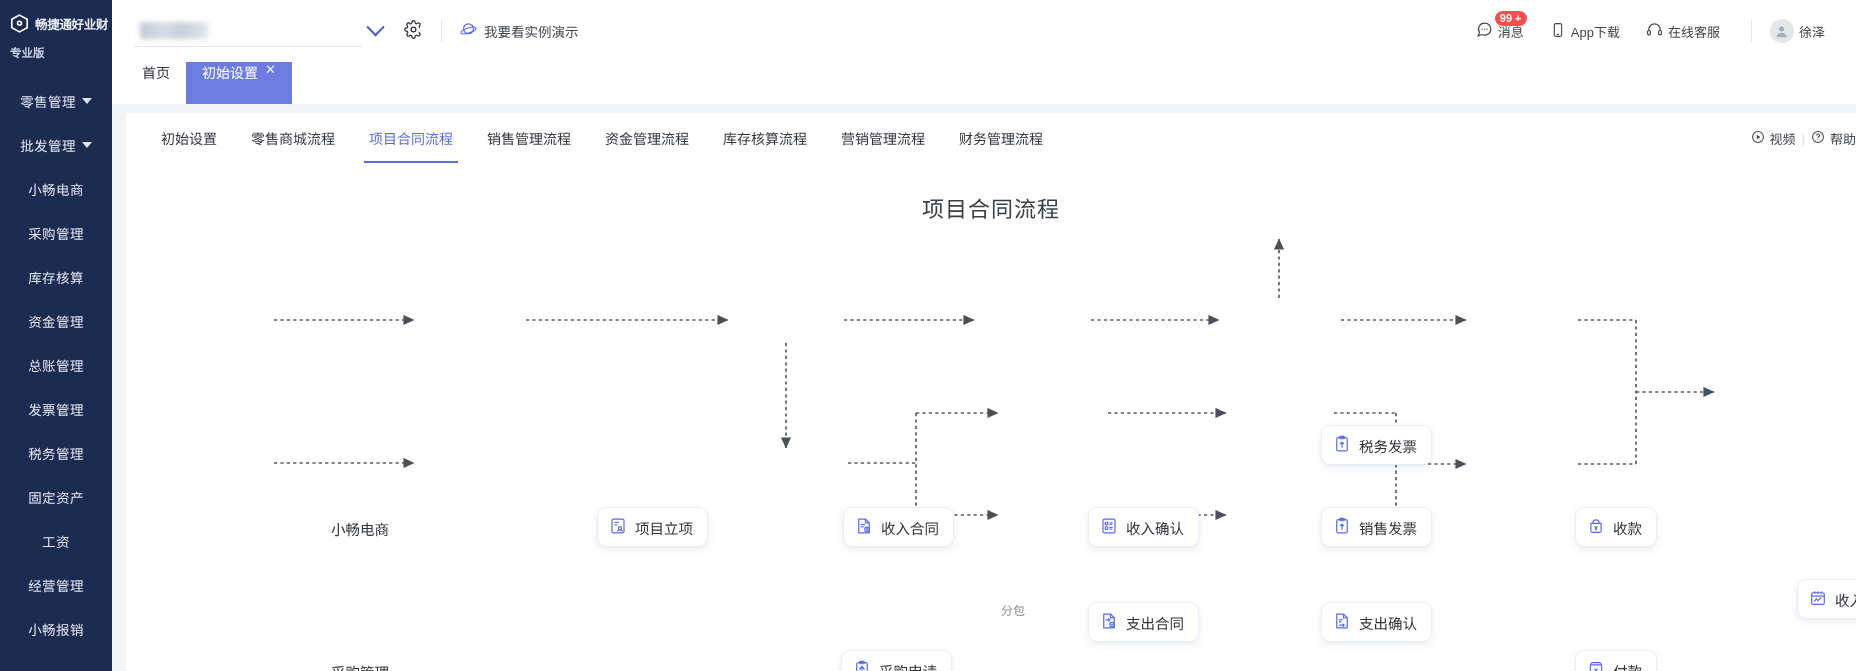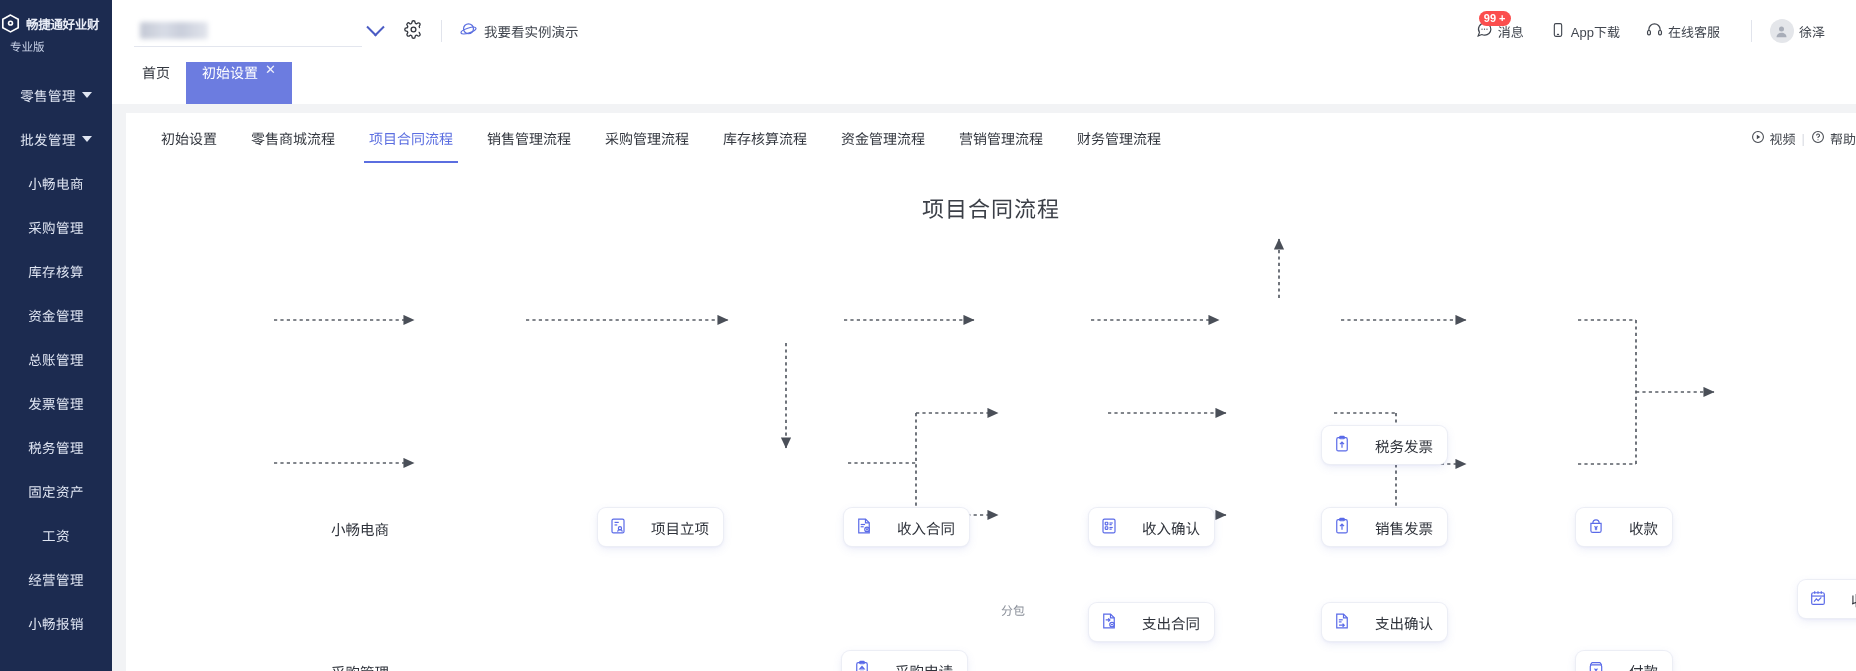--- a/index.html
+++ b/index.html
@@ -9,29 +9,29 @@
     background: #ffffff; overflow: hidden;
   }
   .app { position: relative; width: 1856px; height: 671px; display: flex; }
 
   
   .sidebar {
     width: 112px; height: 671px; background: #1c2b50;
     flex: 0 0 112px; position: relative; overflow: hidden;
   }
   .brand { padding: 13px 0 0 0; text-align: left; }
-  .brand-row { display: flex; align-items: center; gap: 5px; }
+  .brand-row { display: flex; align-items: center; padding-left: 9px; gap: 5px; }
   .brand-logo { width: 21px; height: 21px; flex: 0 0 21px; }
   .brand-name {
     color: #e9edf7; font-size: 12.5px; letter-spacing: -0.3px;
     white-space: nowrap; font-weight: 600;
   }
   .brand-sub {
-    color: #c9d3e8; font-size: 11.5px; padding-left: 10px; margin-top: 4px;
-    font-weight: 400;
+    color: #c9d3e8; font-size: 11.5px; padding-left: 10px; margin-top: 10px;
+    font-weight: 700;
   }
   .nav { margin-top: 19px; }
   .nav-item {
     height: 44px; display: flex; align-items: center; justify-content: center;
     gap: 5px; cursor: pointer;
   }
   .nav-item span.lbl {
     color: #dfe5f2; font-size: 13.5px; letter-spacing: 0.4px; white-space: nowrap;
   }
   .caret {
@@ -69,21 +69,21 @@
     color: #41464f; font-size: 13.5px; white-space: nowrap;
   }
   .topbar-spacer { flex: 1; }
   .tb-right { display: flex; align-items: center; gap: 0; }
   .tb-item {
     display: flex; align-items: center; gap: 5px; color: #41464f;
     font-size: 13px; cursor: pointer; position: relative; padding: 0 13px;
     white-space: nowrap;
   }
   .badge-99 {
-    position: absolute; top: -10px; left: 16px; background: #fb4e4e; color: #fff;
+    position: absolute; top: -10px; left: 32px; background: #fb4e4e; color: #fff;
     font-size: 11px; font-weight: bold; border-radius: 9px; padding: 1px 5px 2px 5px;
     line-height: 12px; white-space: nowrap;
   }
   .avatar {
     width: 24px; height: 24px; border-radius: 50%; background: #e4e6ea;
     display: flex; align-items: center; justify-content: center; flex: 0 0 24px;
   }
 
   
   .tabstrip {
@@ -129,21 +129,21 @@
   .st-sep { color: #d8dbe2; }
 
   
   .flow { position: relative; flex: 1; min-height: 0; }
   .flow-title {
     text-align: center; font-size: 22px; color: #3b3f47; padding-top: 28px;
     letter-spacing: 1px;
   }
   .node {
     position: absolute; height: 38px; background: #fff; border-radius: 8px;
-    display: flex; align-items: center; gap: 24px; padding: 0 14px 0 11px;
+    display: flex; align-items: center; gap: 8px; padding: 0 14px 0 11px;
     font-size: 14.5px; color: #2f333b; white-space: nowrap; cursor: pointer;
     box-shadow: 0 0 0 1px #eceef5, 0 3px 10px rgba(95,110,200,0.13),
                 0 1px 3px rgba(95,110,200,0.10);
   }
   .node svg { flex: 0 0 auto; }
   .rowlabel {
     position: absolute; font-size: 14.5px; color: #2f333b; white-space: nowrap;
   }
   .edgelabel {
     position: absolute; font-size: 12px; color: #8a8f99; white-space: nowrap;
@@ -309,27 +309,24 @@
             <div class="subtab">
               <span>零售商城流程</span>
             </div>
             <div class="subtab active">
               <span>项目合同流程</span>
             </div>
             <div class="subtab">
               <span>销售管理流程</span>
             </div>
             <div class="subtab">
-              <span>采购管理流程</span>
+              <span>资金管理流程</span>
             </div>
             <div class="subtab">
               <span>库存核算流程</span>
-            </div>
-            <div class="subtab">
-              <span>资金管理流程</span>
             </div>
             <div class="subtab">
               <span>营销管理流程</span>
             </div>
             <div class="subtab">
               <span>财务管理流程</span>
             </div>
             <div class="subtabs-right">
             <span class="st-link">
               <span>

